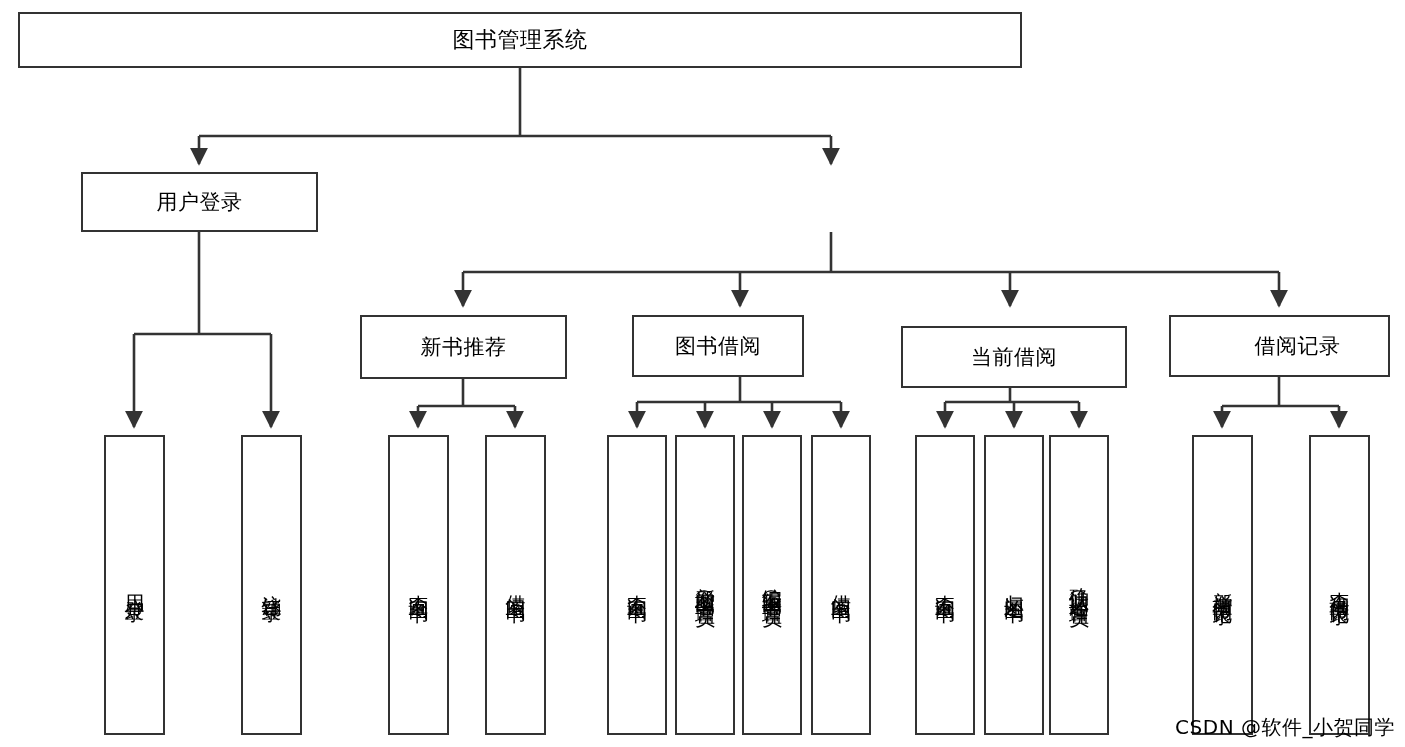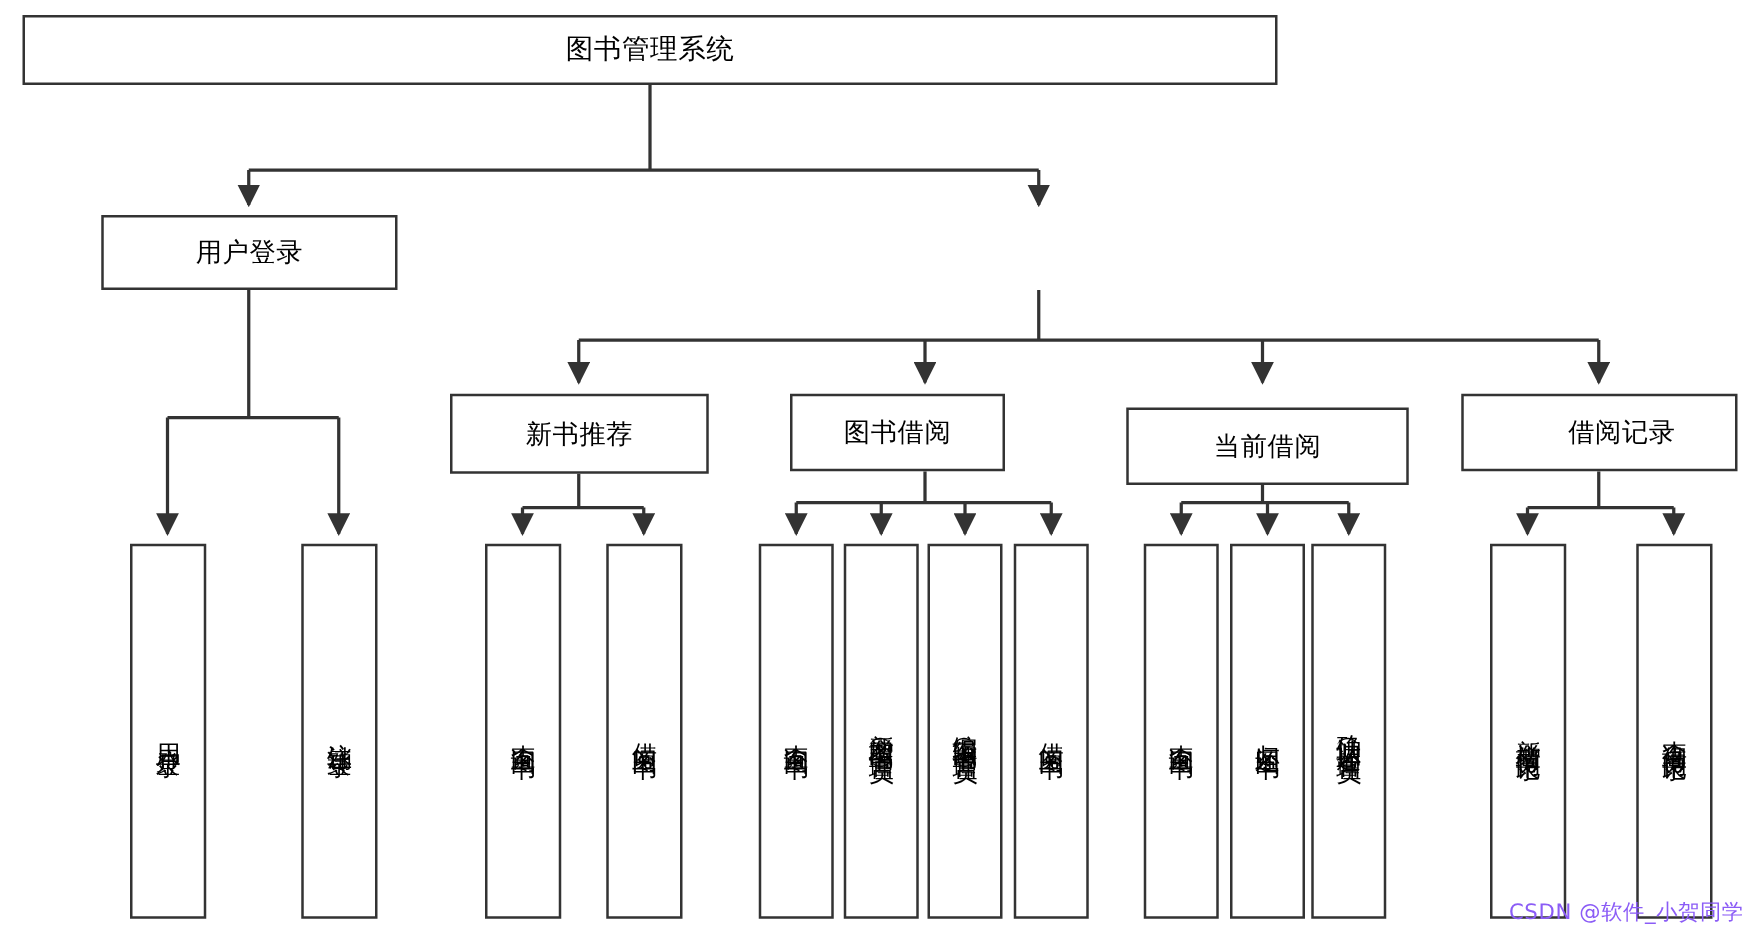--- a/index.html
+++ b/index.html
@@ -52,22 +52,22 @@
     letter-spacing: 3px;
     font-size: 20px;
   }
   .node.root .node-label {
     font-size: 22px;
   }
   #watermark {
     position: absolute;
     right: 10px;
     bottom: 6px;
-    color: #8b5cf6;
-    font-size: 17px;
+    color: #000000;
+    font-size: 20px;
     letter-spacing: 0.5px;
     z-index: 5;
     white-space: nowrap;
     text-align: right;
   }
 </style>
 </head>
 <body>
 
 <div id="diagram-root">

